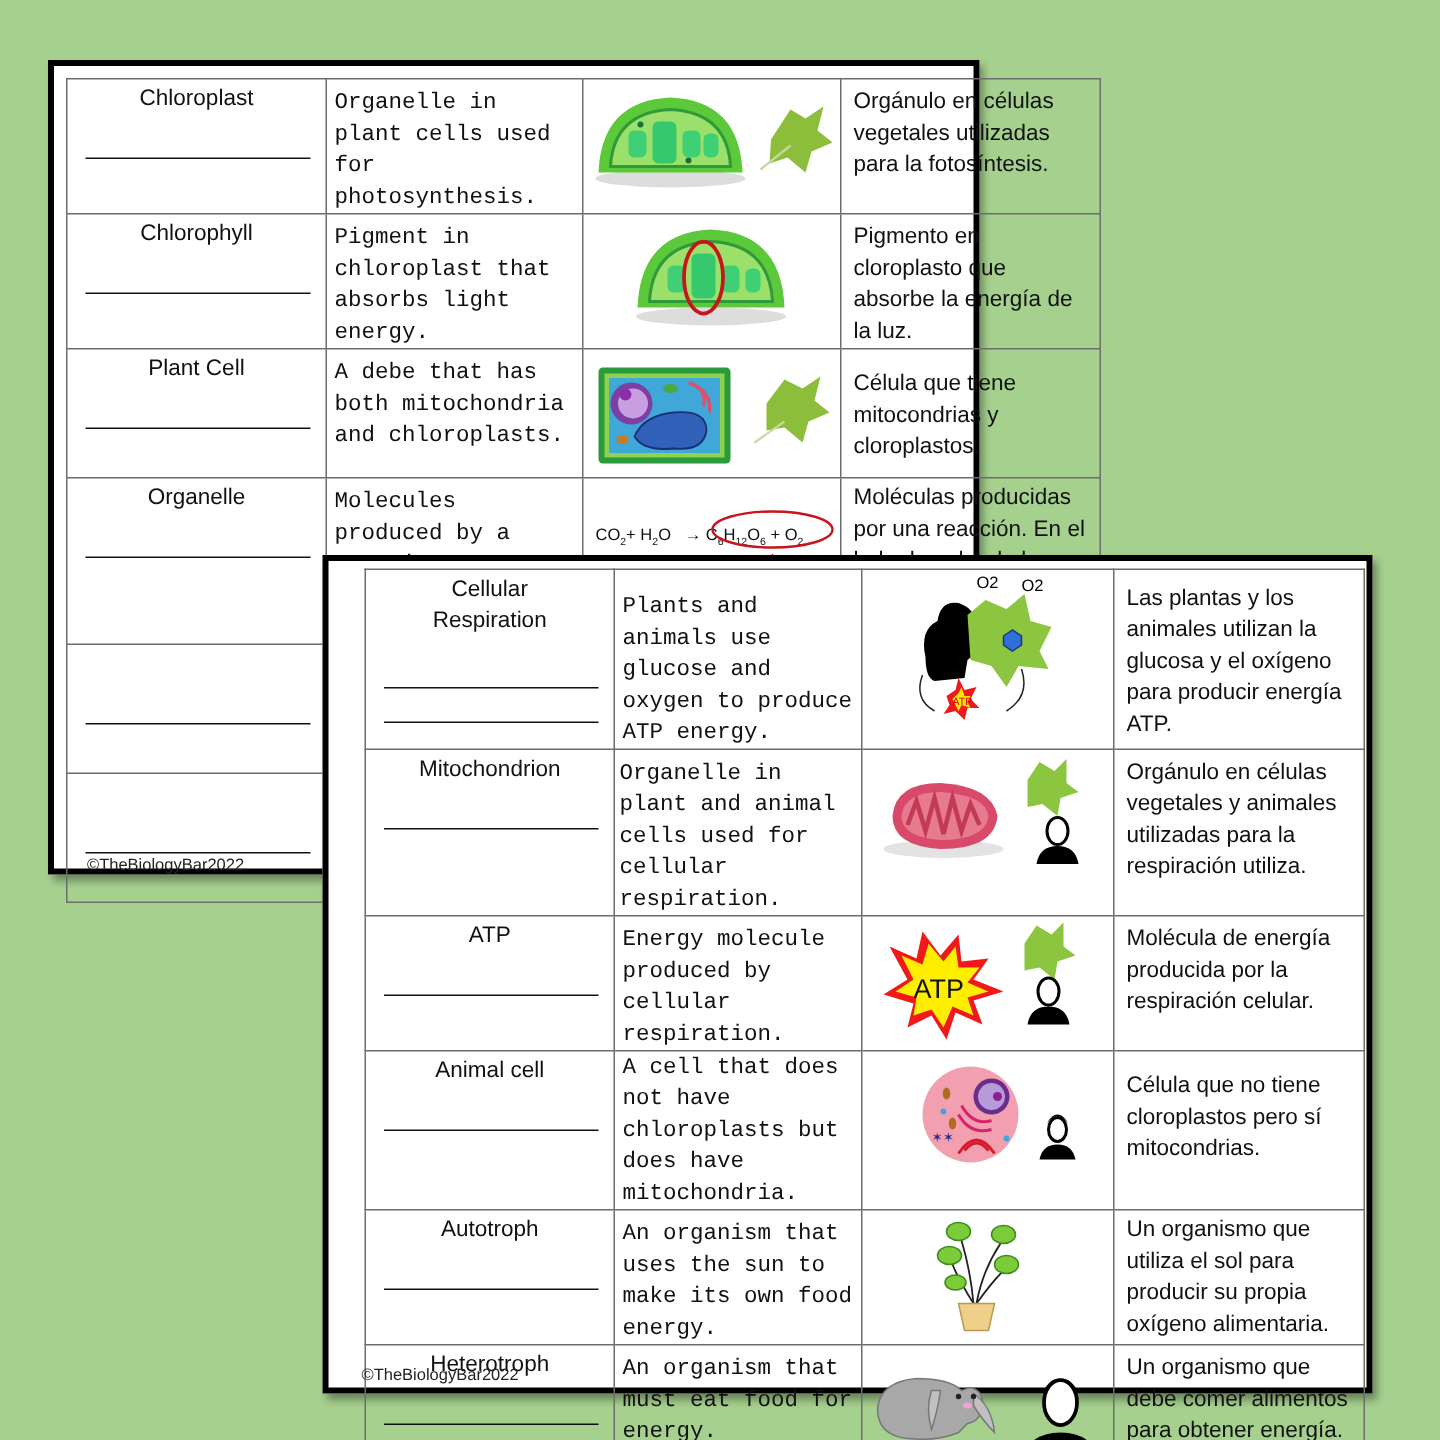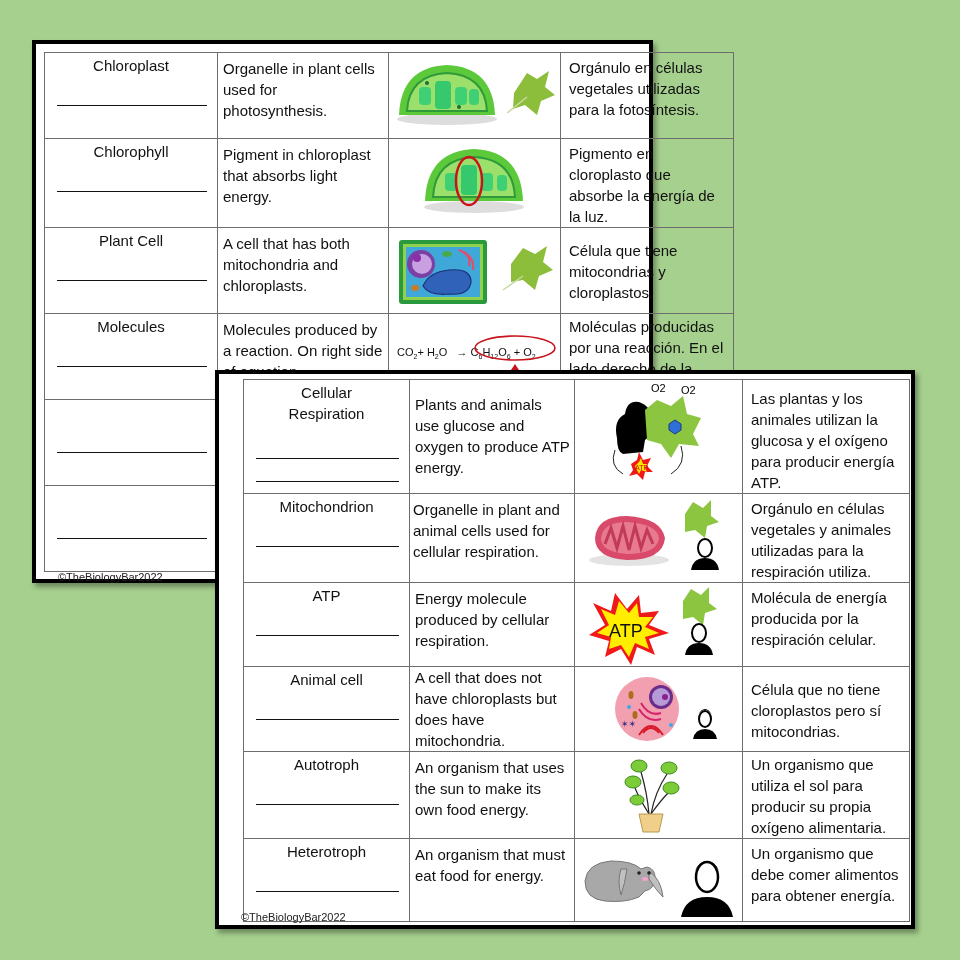--- a/index.html
+++ b/index.html
@@ -24,21 +24,21 @@
     font-size:15px; line-height:21px; color:#111;
   }
   #panel1 tr { height:86px; }
   #panel2 tr.r0 { height:110px; }
   #panel2 tr { height:83.5px; }
   td.term { text-align:center; font-size:19px; line-height:27px; position:relative; }
   td.term .t { display:block; padding-top:2px; }
   td.term .blank {
     position:absolute; left:12px; right:10px; height:0; border-top:1.5px solid #111;
   }
-  td.def { padding:5px 4px 0 5px !important; }
+  td.def { padding:5px 4px 0 5px !important;font-family:Liberation Mono, monospace; }
   td.es { padding:4px 6px 0 8px !important; }
   td.pic { position:relative; }
   .pic svg { position:absolute; left:0; top:0; }
   .copyright {
     position:absolute; font-size:11px; color:#222; left:10px;margin-left:12px;
   }
   #panel1 .copyright { top:527px; }
   #panel2 .copyright { top:537px; }
   .eq { position:absolute; left:8px; top:28px; font-size:11px; white-space:nowrap; color:#111; }
   .eq sub { font-size:7px; }
@@ -99,21 +99,21 @@
         </svg>
       </td>
       <td class="es">Pigmento en cloroplasto que absorbe la energía de la luz.</td>
     </tr>
 
     <tr>
       <td class="term">
         <span class="t">Plant Cell</span>
         <span class="blank" style="top:52px"></span>
       </td>
-      <td class="def">A cell that has both mitochondria and chloroplasts.</td>
+      <td class="def">A debe that has both mitochondria and chloroplasts.</td>
       <td class="pic">
         <svg width="172" height="86">
           <rect x="10" y="12" width="88" height="64" rx="3" fill="#2a9a3c"></rect>
           <rect x="14" y="16" width="80" height="56" fill="#8fd24d"></rect>
           <rect x="17" y="19" width="74" height="50" fill="#3fa8d8"></rect>
           <circle cx="32" cy="36" r="14" fill="#7c3fa3"></circle>
           <circle cx="33" cy="36" r="10" fill="#c8a0e2"></circle>
           <circle cx="28" cy="30" r="4" fill="#8b2fa8"></circle>
           <path d="M34 58 Q40 44 60 42 Q82 40 82 54 Q80 68 60 66 Q40 68 34 58 Z" fill="#2f62b8" stroke="#1b2f78" stroke-width="1.2"></path>
           <path d="M74 24 Q82 28 80 38" fill="none" stroke="#e54b6a" stroke-width="2"></path>
@@ -122,21 +122,21 @@
           <ellipse cx="26" cy="60" rx="4" ry="3" fill="#c97a2a"></ellipse>
           <path d="M122 36 L134 20 L146 26 L158 18 L154 34 L164 42 L150 48 L146 62 L134 52 L122 54 Z" fill="#8cbd3b"></path>
           <path d="M114 62 L134 48" stroke="#c7d9a3" stroke-width="1.5"></path>
         </svg>
       </td>
       <td class="es" style="padding-top:12px !important">Célula que tiene mitocondrias y cloroplastos.</td>
     </tr>
 
     <tr>
       <td class="term">
-        <span class="t">Molecules</span>
+        <span class="t">Organelle</span>
         <span class="blank" style="top:52px"></span>
       </td>
       <td class="def">Molecules produced by a reaction.  On right side of equation</td>
       <td class="pic">
         <div class="eq">CO<sub>2</sub>+ H<sub>2</sub>O &nbsp;&nbsp;→ C<sub>6</sub>H<sub>12</sub>O<sub>6</sub> + O<sub>2</sub></div>
         <svg width="172" height="86">
           <ellipse cx="126" cy="34" rx="40" ry="12" fill="none" stroke="#c8141c" stroke-width="1.6"></ellipse>
           <path d="M122 56 L126 50 L130 56 Z" fill="#c8141c"></path>
         </svg>
       </td>

